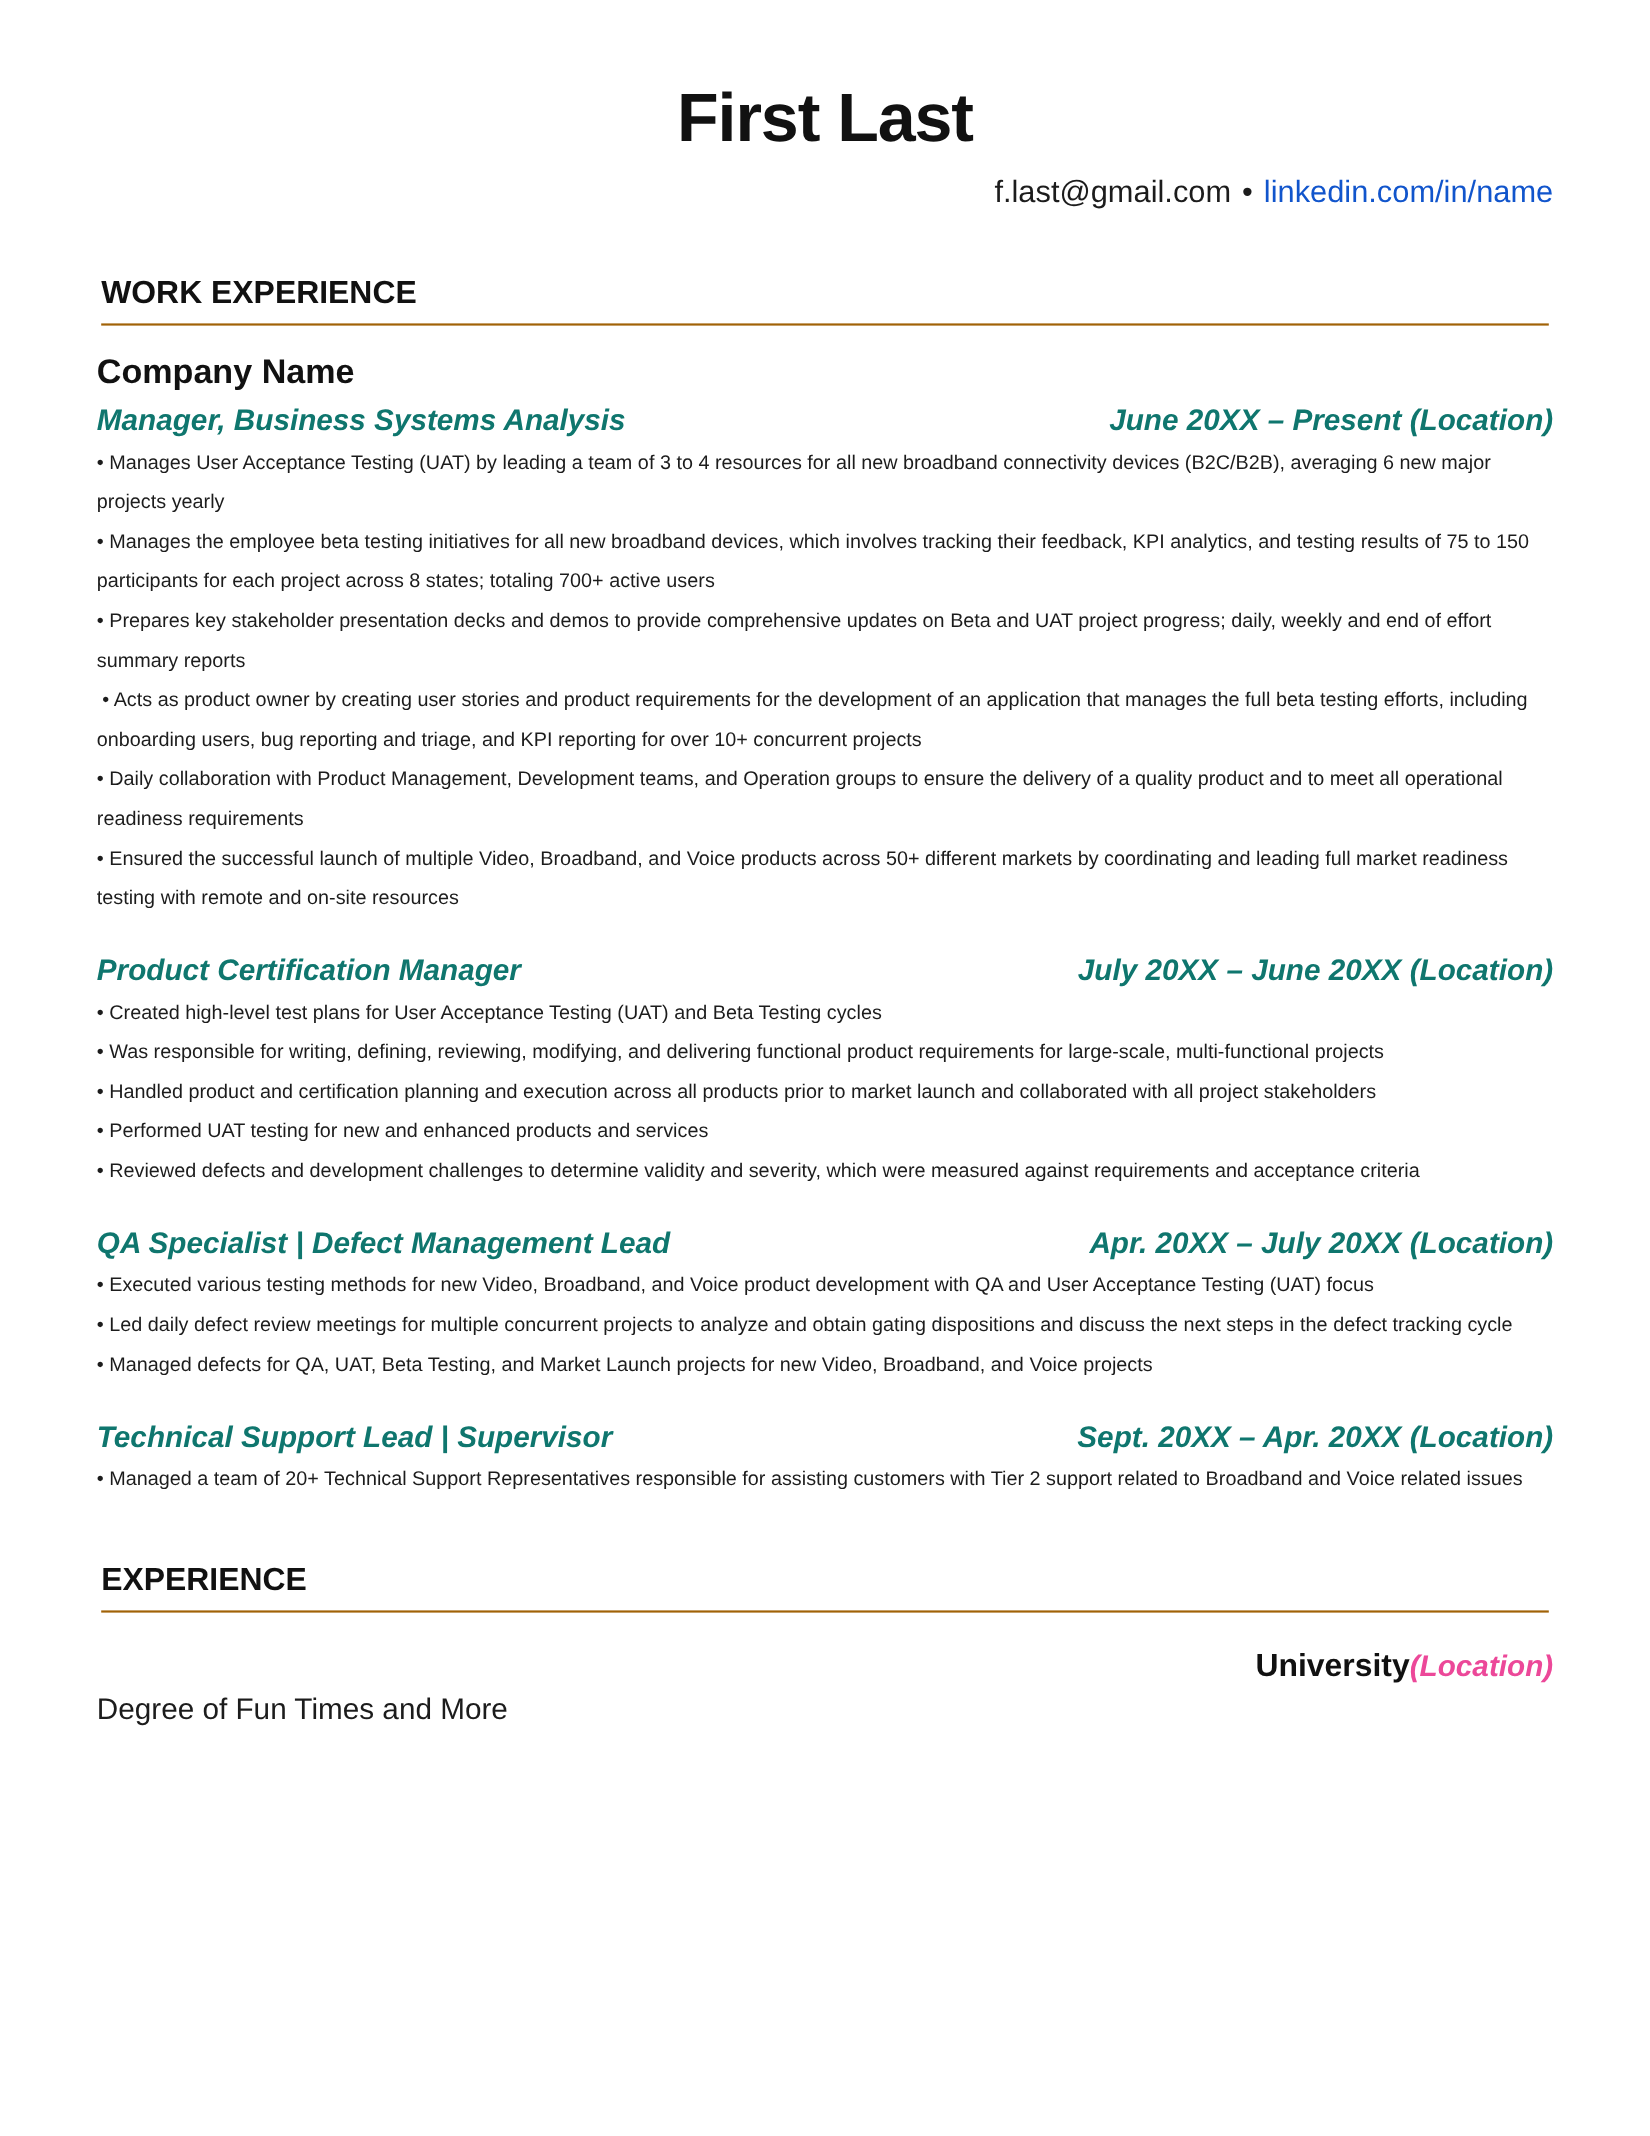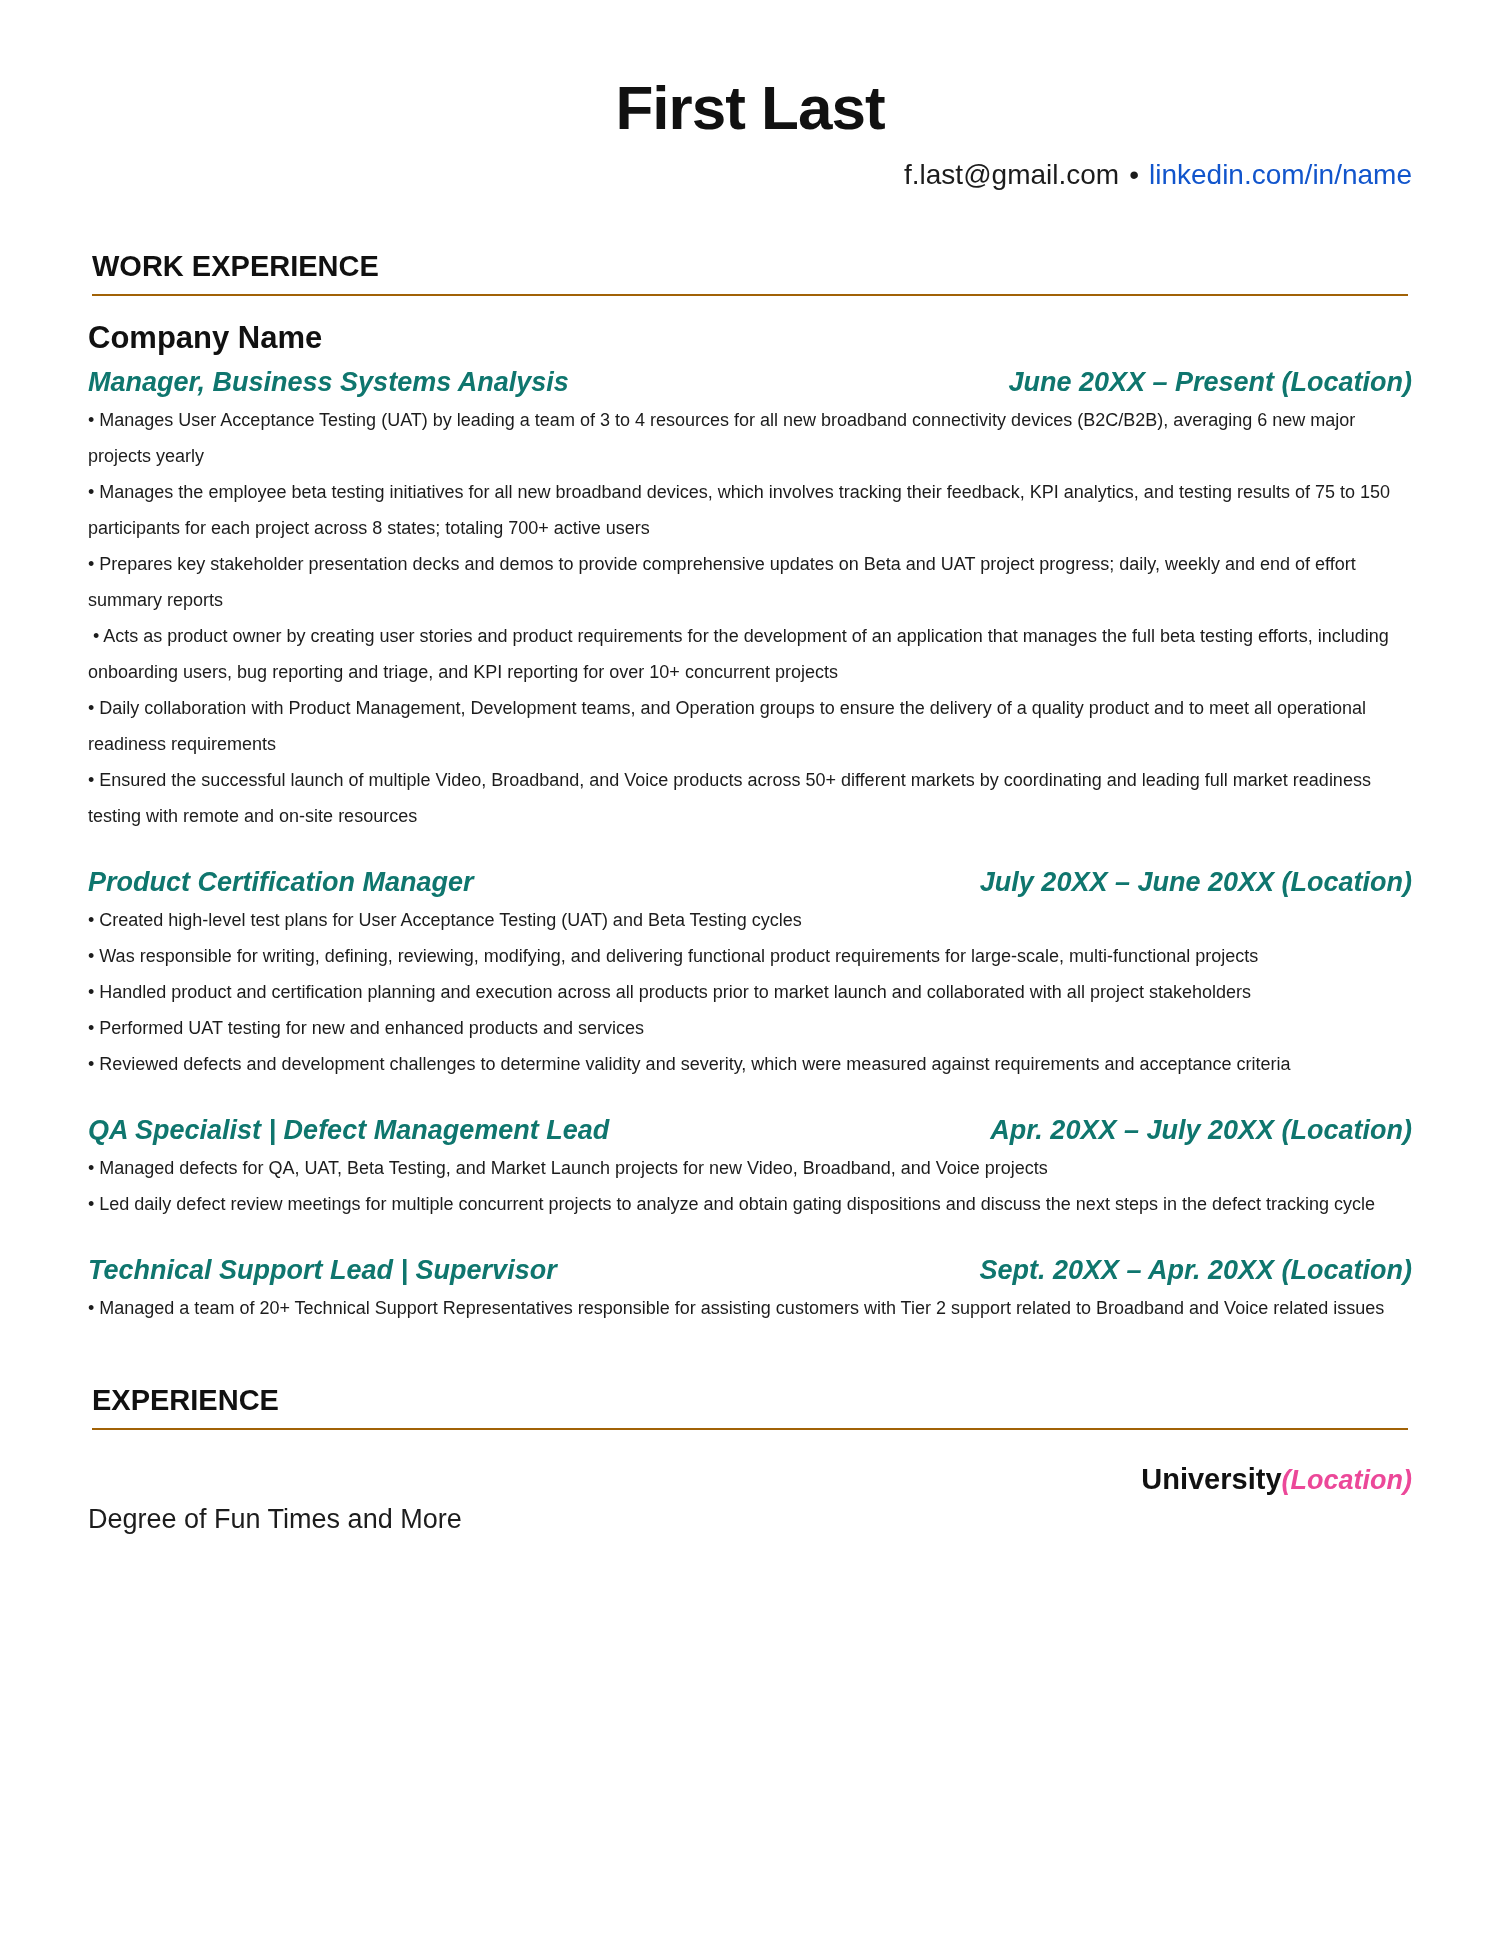--- a/index.html
+++ b/index.html
@@ -157,22 +157,23 @@
       <div class="bullet">• Handled product and certification planning and execution across all products prior to market launch and collaborated with all project stakeholders</div>
       <div class="bullet">• Performed UAT testing for new and enhanced products and services</div>
       <div class="bullet">• Reviewed defects and development challenges to determine validity and severity, which were measured against requirements and acceptance criteria</div>
     </div>
 
     <div class="job">
       <div class="job-head">
         <span class="job-title">QA Specialist | Defect Management Lead</span>
         <span class="job-dates">Apr. 20XX – July 20XX (Location)</span>
       </div>
+      <div class="bullet">• Executed various testing methods for new Video, Broadband, and Voice product development with QA and User Acceptance Testing (UAT) focus</div>
+      <div class="bullet">• Led daily defect review meetings for multiple concurrent projects to analyze and obtain gating dispositions and discuss the next steps in the defect tracking cycle</div>
       <div class="bullet">• Managed defects for QA, UAT, Beta Testing, and Market Launch projects for new Video, Broadband, and Voice projects</div>
-      <div class="bullet">• Led daily defect review meetings for multiple concurrent projects to analyze and obtain gating dispositions and discuss the next steps in the defect tracking cycle</div>
     </div>
 
     <div class="job">
       <div class="job-head">
         <span class="job-title">Technical Support Lead | Supervisor</span>
         <span class="job-dates">Sept. 20XX – Apr. 20XX (Location)</span>
       </div>
       <div class="bullet">• Managed a team of 20+ Technical Support Representatives responsible for assisting customers with Tier 2 support related to Broadband and Voice related issues</div>
     </div>
   </section>

